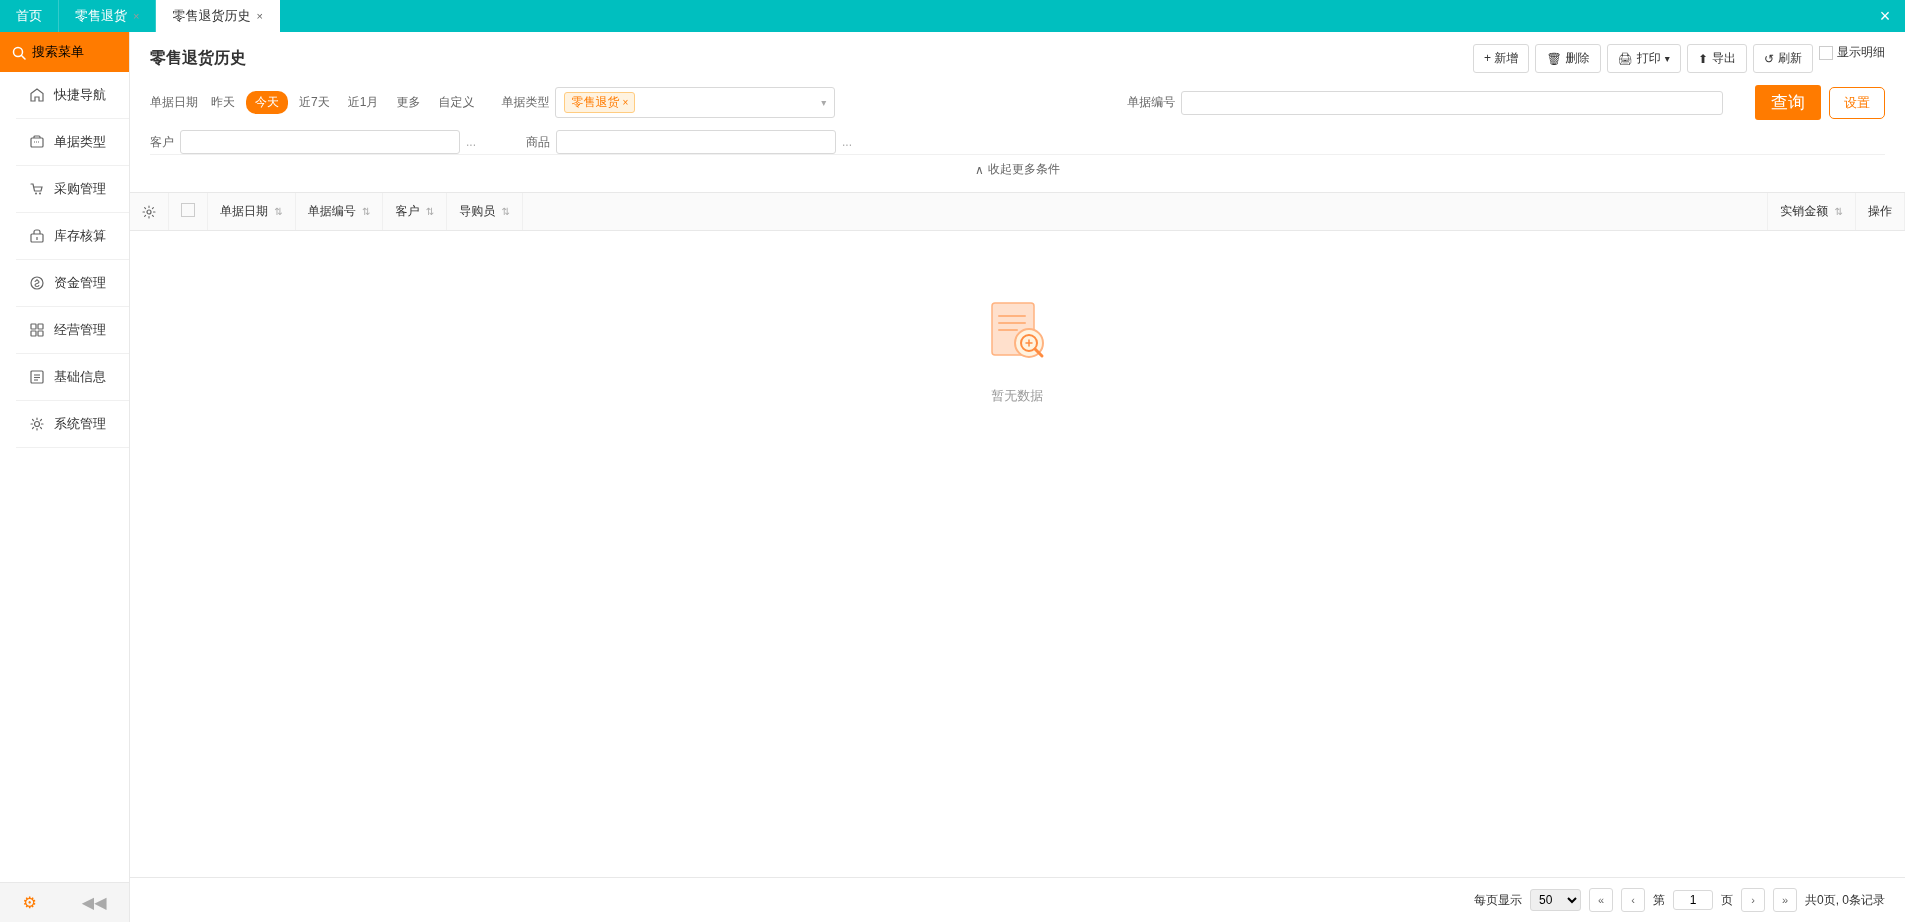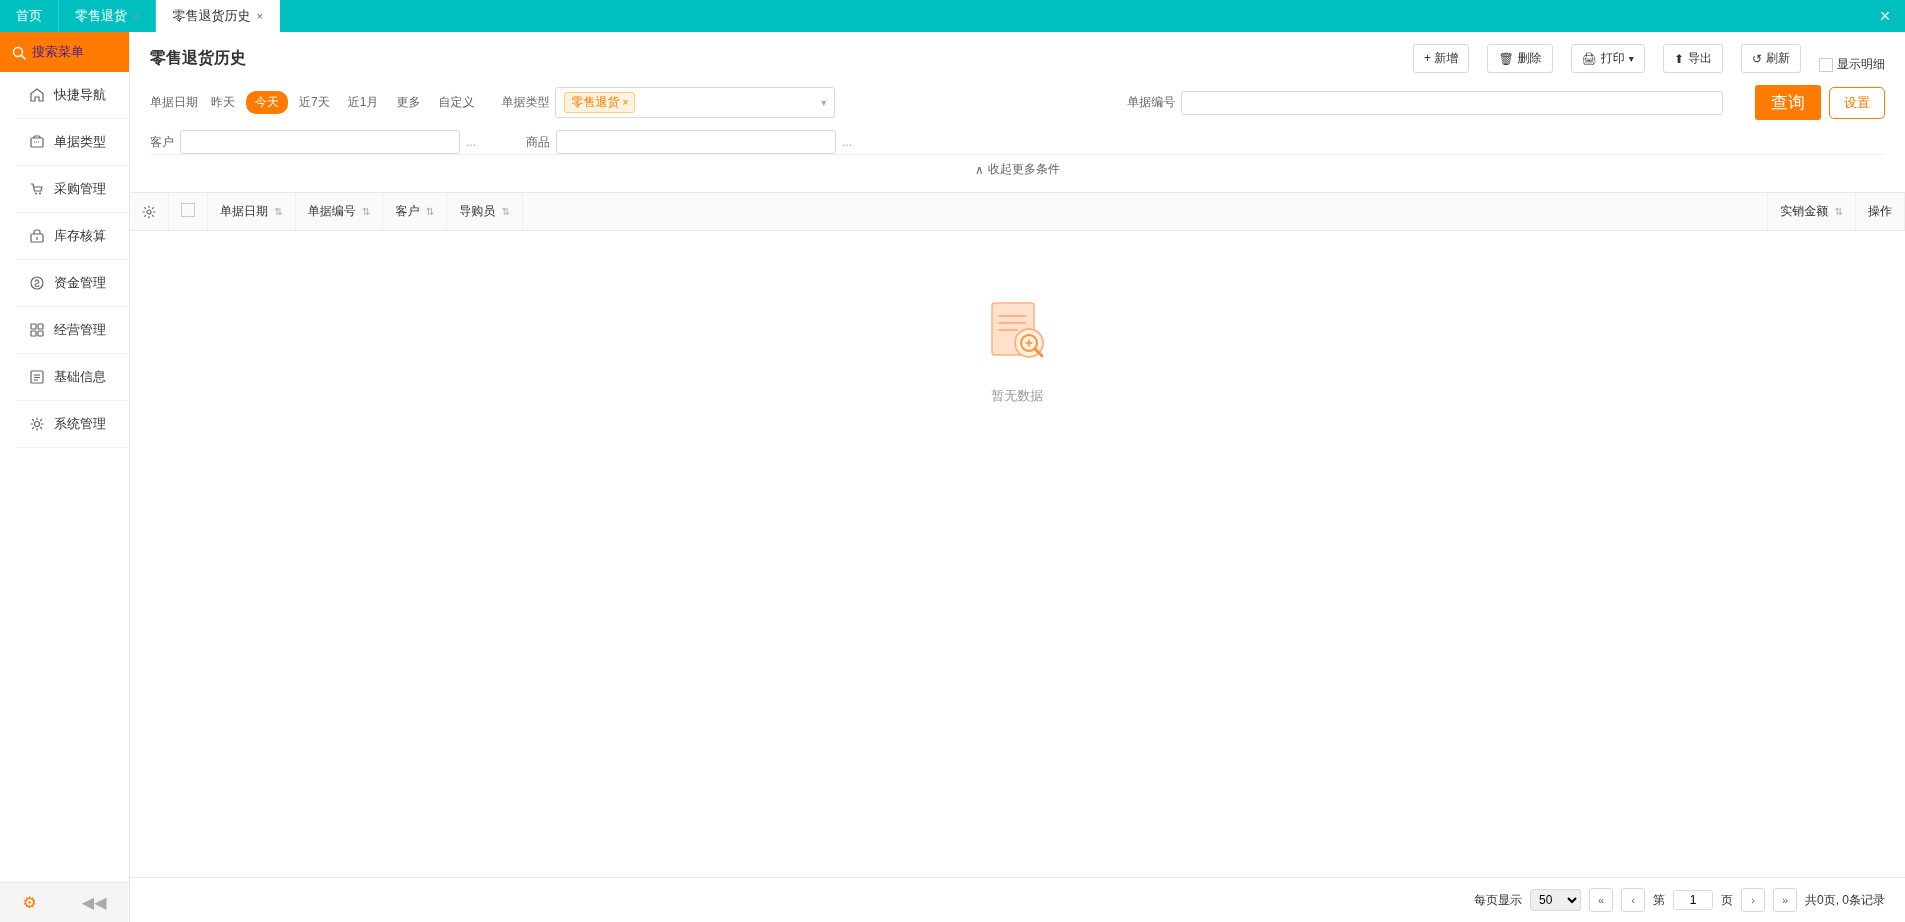--- a/index.html
+++ b/index.html
@@ -25,21 +25,21 @@
     
     .sidebar {
       width: 130px; background: #fff; display: flex; flex-direction: column;
       border-right: 1px solid #e8e8e8; flex-shrink: 0;
     }
     .sidebar-search {
       background: #ff7b00; height: 40px; display: flex; align-items: center;
       padding: 0 12px; cursor: pointer; gap: 6px;
     }
     .sidebar-search-icon { color: #fff; font-size: 14px; }
-    .sidebar-search-text { color: #4c1d95; font-size: 13px; }
+    .sidebar-search-text { color: #000000; font-size: 13px; }
     .sidebar-nav { flex: 1; overflow-y: auto; }
     .sidebar-item {
       display: flex; align-items: center; padding: 14px 12px; cursor: pointer;
       font-size: 13px; color: #333; gap: 8px; border-bottom: 1px solid #f0f0f0; margin-left: 16px;
     }
     .sidebar-icon { width: 18px; height: 18px; display: flex; align-items: center; justify-content: center; flex-shrink: 0; }
     .sidebar-bottom {
       height: 40px; background: #f5f5f5; display: flex; align-items: center;
       justify-content: space-around; border-top: 1px solid #e8e8e8;
     }
@@ -54,21 +54,21 @@
     .page-title-row {
       display: flex; align-items: center; justify-content: space-between; margin-bottom: 12px;
     }
     .page-title { font-size: 16px; font-weight: bold; color: #333; }
     .toolbar-btn {
       display: flex; align-items: center; gap: 4px; padding: 5px 10px;
       border: 1px solid #d9d9d9; border-radius: 3px; cursor: pointer; font-size: 12px; color: #333; background: #fff;
     }
     .btn-primary { background: #ff7b00; color: #fff; border: none; padding: 6px 16px; border-radius: 3px; cursor: pointer; font-size: 17px; }
     .btn-setting { background: #fff; color: #ff7b00; border: 1px solid #ff7b00; padding: 6px 14px; border-radius: 5px; cursor: pointer; font-size: 13px; }
-    .toolbar-right { display: flex; align-items: flex-end; gap: 18px; }
+    .toolbar-right { display: flex; align-items: flex-start; gap: 6px; }
     .show-detail { display: flex; align-items: center; gap: 4px; font-size: 12px; color: #333; }
     .checkbox-box { width: 14px; height: 14px; border: 1px solid #ccc; display: inline-block; cursor: pointer; }
 
     
     .filter-area { padding: 12px 20px; background: #fff; }
     .filter-row { display: flex; align-items: center; flex-wrap: wrap; gap: 0; margin-bottom: 10px; }
     .filter-item { display: flex; align-items: center; gap: 6px; margin-right: 20px; }
     .filter-label { font-size: 12px; color: #666; white-space: nowrap; }
     .date-filter { display: flex; align-items: center; gap: 4px; }
     .date-btn {

